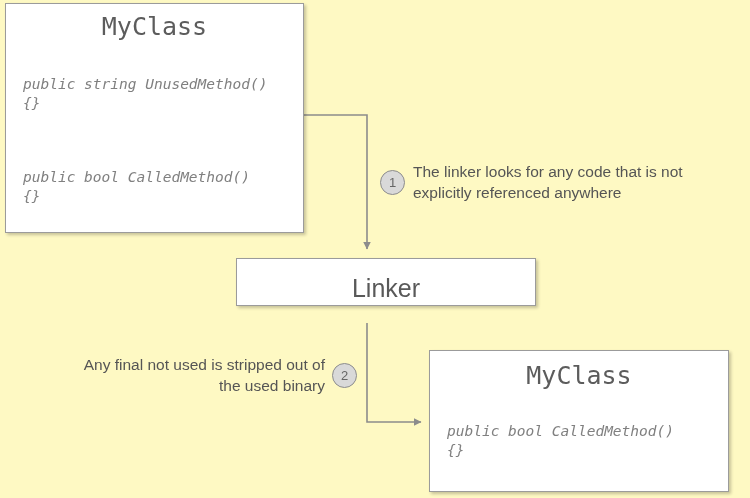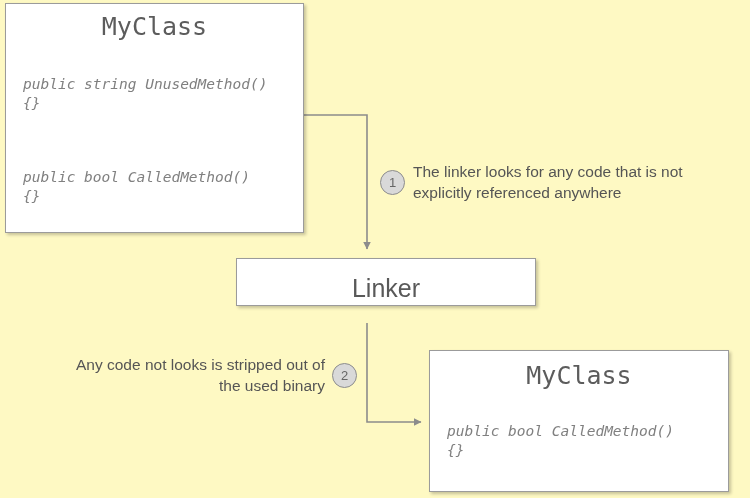--- a/index.html
+++ b/index.html
@@ -118,17 +118,17 @@
   </div>
 
   <div class="badge" style="left:380px; top:170px;">1</div>
   <div class="annotation" style="left:413px; top:161px; width:340px; text-align:left;">
     <div>The linker looks for any code that is not</div>
     <div>explicitly referenced anywhere</div>
   </div>
 
   <div class="badge" style="left:332px; top:363px;">2</div>
   <div class="annotation" style="left:0px; top:354px; width:325px; text-align:right;">
-    <div>Any code not looks is stripped out of</div>
+    <div>Any final not used is stripped out of</div>
     <div>the used binary</div>
   </div>
 
 </div>
 
 </body></html>

